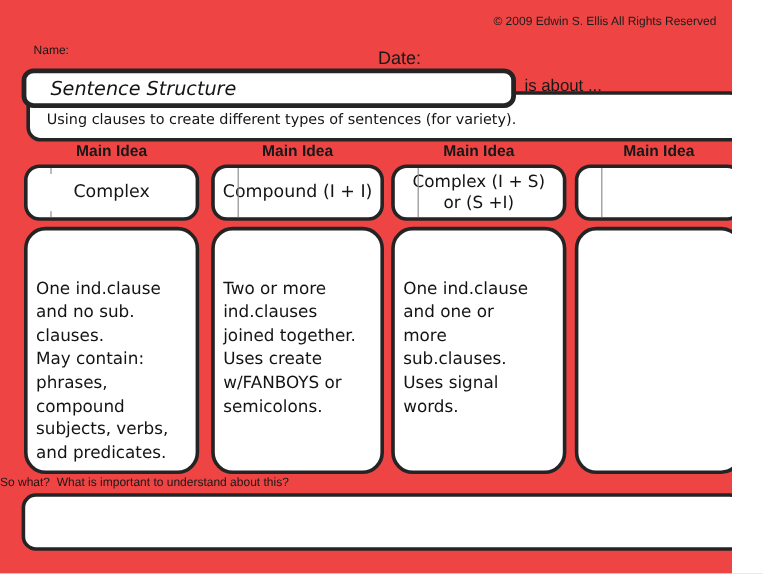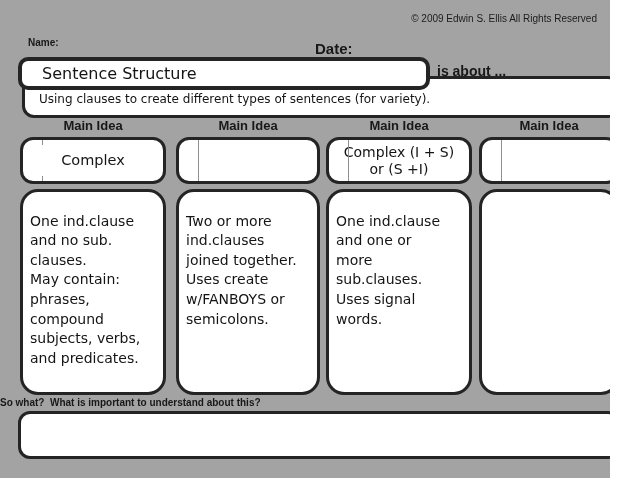--- a/index.html
+++ b/index.html
@@ -1,27 +1,27 @@
 <!DOCTYPE html>
 <html><head>
 <meta charset="utf-8">
 <style>
   html,body{margin:0;padding:0;background:#ffffff;}
   .page{
     position:relative;
     width:610px;height:478px;
-    background:#a3a3a3;
+    background:#ef4444;
     font-family:"DejaVu Sans",sans-serif;
     color:#141414;
     overflow:hidden;
   }
   .lbl{
     position:absolute;
     font-family:"Liberation Sans",sans-serif;
-    font-weight:bold;
+    font-weight:normal;
     color:#181818;
     white-space:pre;
   }
   .copyright{
     position:absolute;
     top:13px;right:13px;
     font-family:"Liberation Sans",sans-serif;
     font-size:10px;
     color:#1c1c1c;
   }
@@ -38,20 +38,21 @@
     border:3px solid #242424;
     box-sizing:border-box;
   }
   .title-box{
     left:18px;top:57px;width:412px;height:33px;
     border-width:4px;border-radius:10px;
     z-index:2;
     display:flex;align-items:center;
     padding-left:20px;
     font-size:16px;
+    font-style:italic;
   }
   .is-about-box{
     left:22px;top:76px;width:598px;height:42px;
     border-radius:12px;
     z-index:1;
   }
   .is-about-text{
     position:absolute;
     left:14px;top:13px;
     font-size:12px;
@@ -72,21 +73,21 @@
     display:flex;align-items:center;justify-content:center;
     text-align:center;
     font-size:14.5px;
     line-height:17px;
     white-space:pre-line;
     z-index:1;
   }
   .detail-box{
     top:189px;height:206px;
     border-radius:18px;
-    padding:0 3px 0 7px;
+    padding:20px 3px 0 7px;
     font-size:14px;
     line-height:19.6px;
     white-space:pre-line;
   }
   .c0{left:20px;width:146px;}
   .c1{left:176px;width:144px;}
   .c2{left:326px;width:146px;}
   .c3{left:479px;width:140px;}
   .guide{
     position:absolute;
@@ -131,20 +132,21 @@
   <div class="col-header c2">Main Idea</div>
   <div class="col-header c3">Main Idea</div>
 
   <div class="box main-idea-box c0">
     <div class="tick top"></div>
     <div class="tick bottom"></div>
     <span>Complex</span>
   </div>
   <div class="box main-idea-box c1">
     <div class="guide"></div>
+    <span>Compound (I + I)</span>
   </div>
   <div class="box main-idea-box c2">
     <div class="guide"></div>
     <span style="font-size:14px">Complex (I + S)
 or (S +I)</span>
   </div>
   <div class="box main-idea-box c3">
     <div class="guide"></div>
     <span></span>
   </div>

